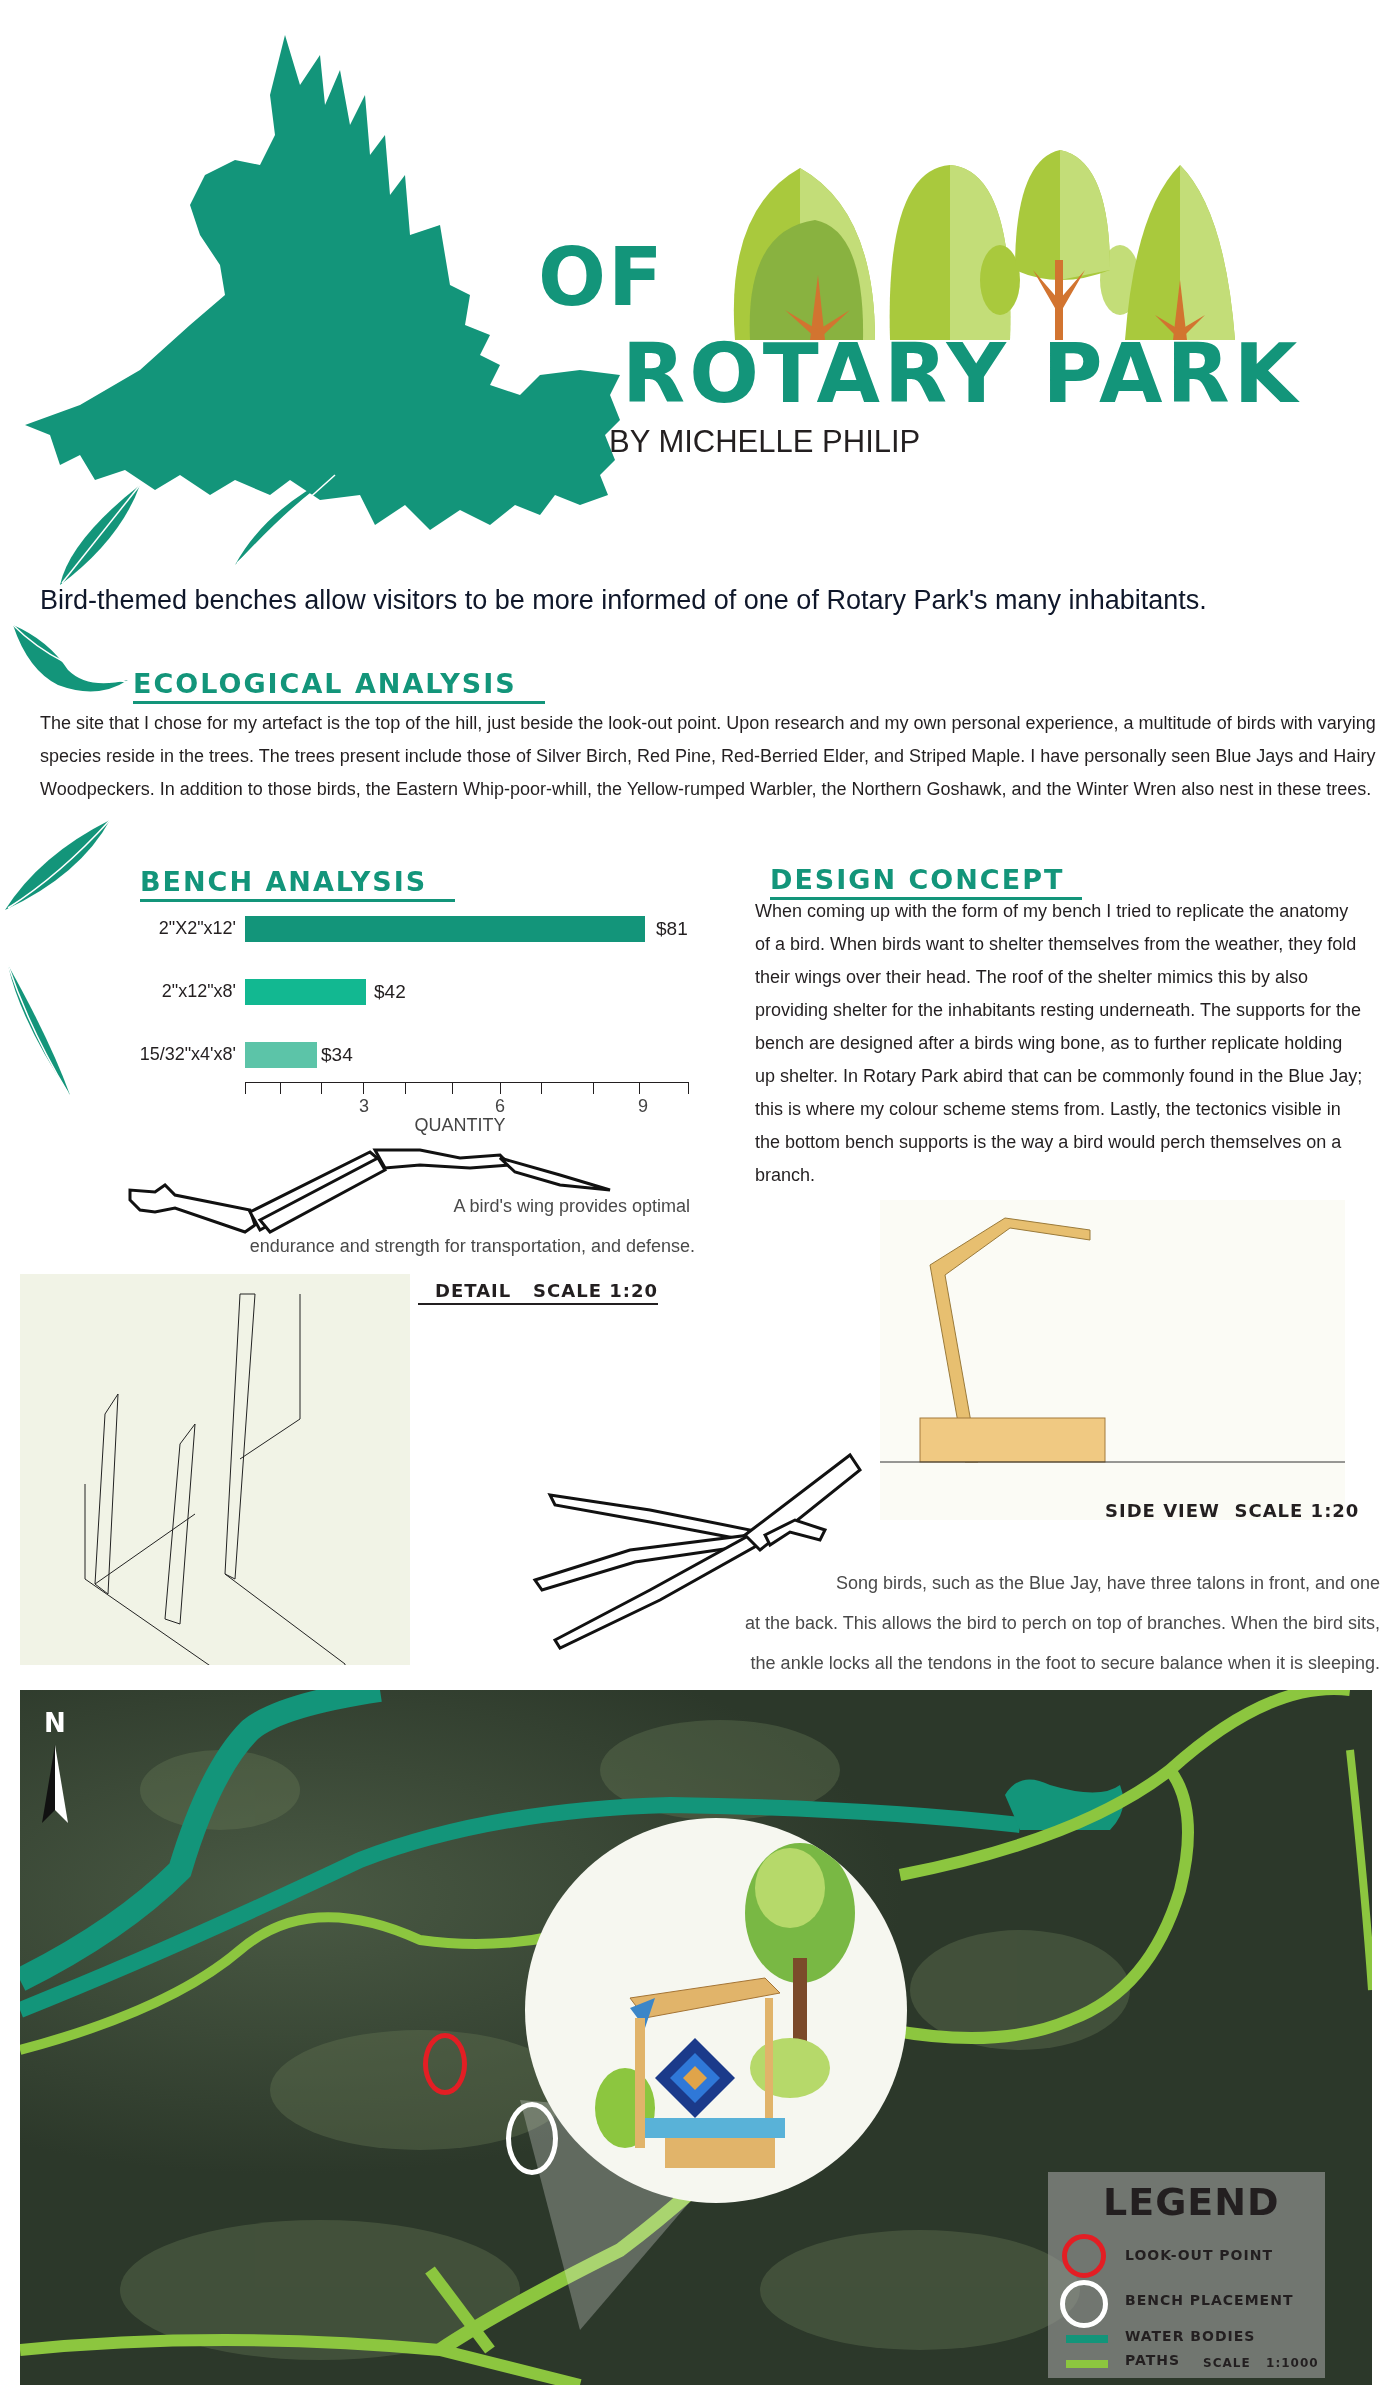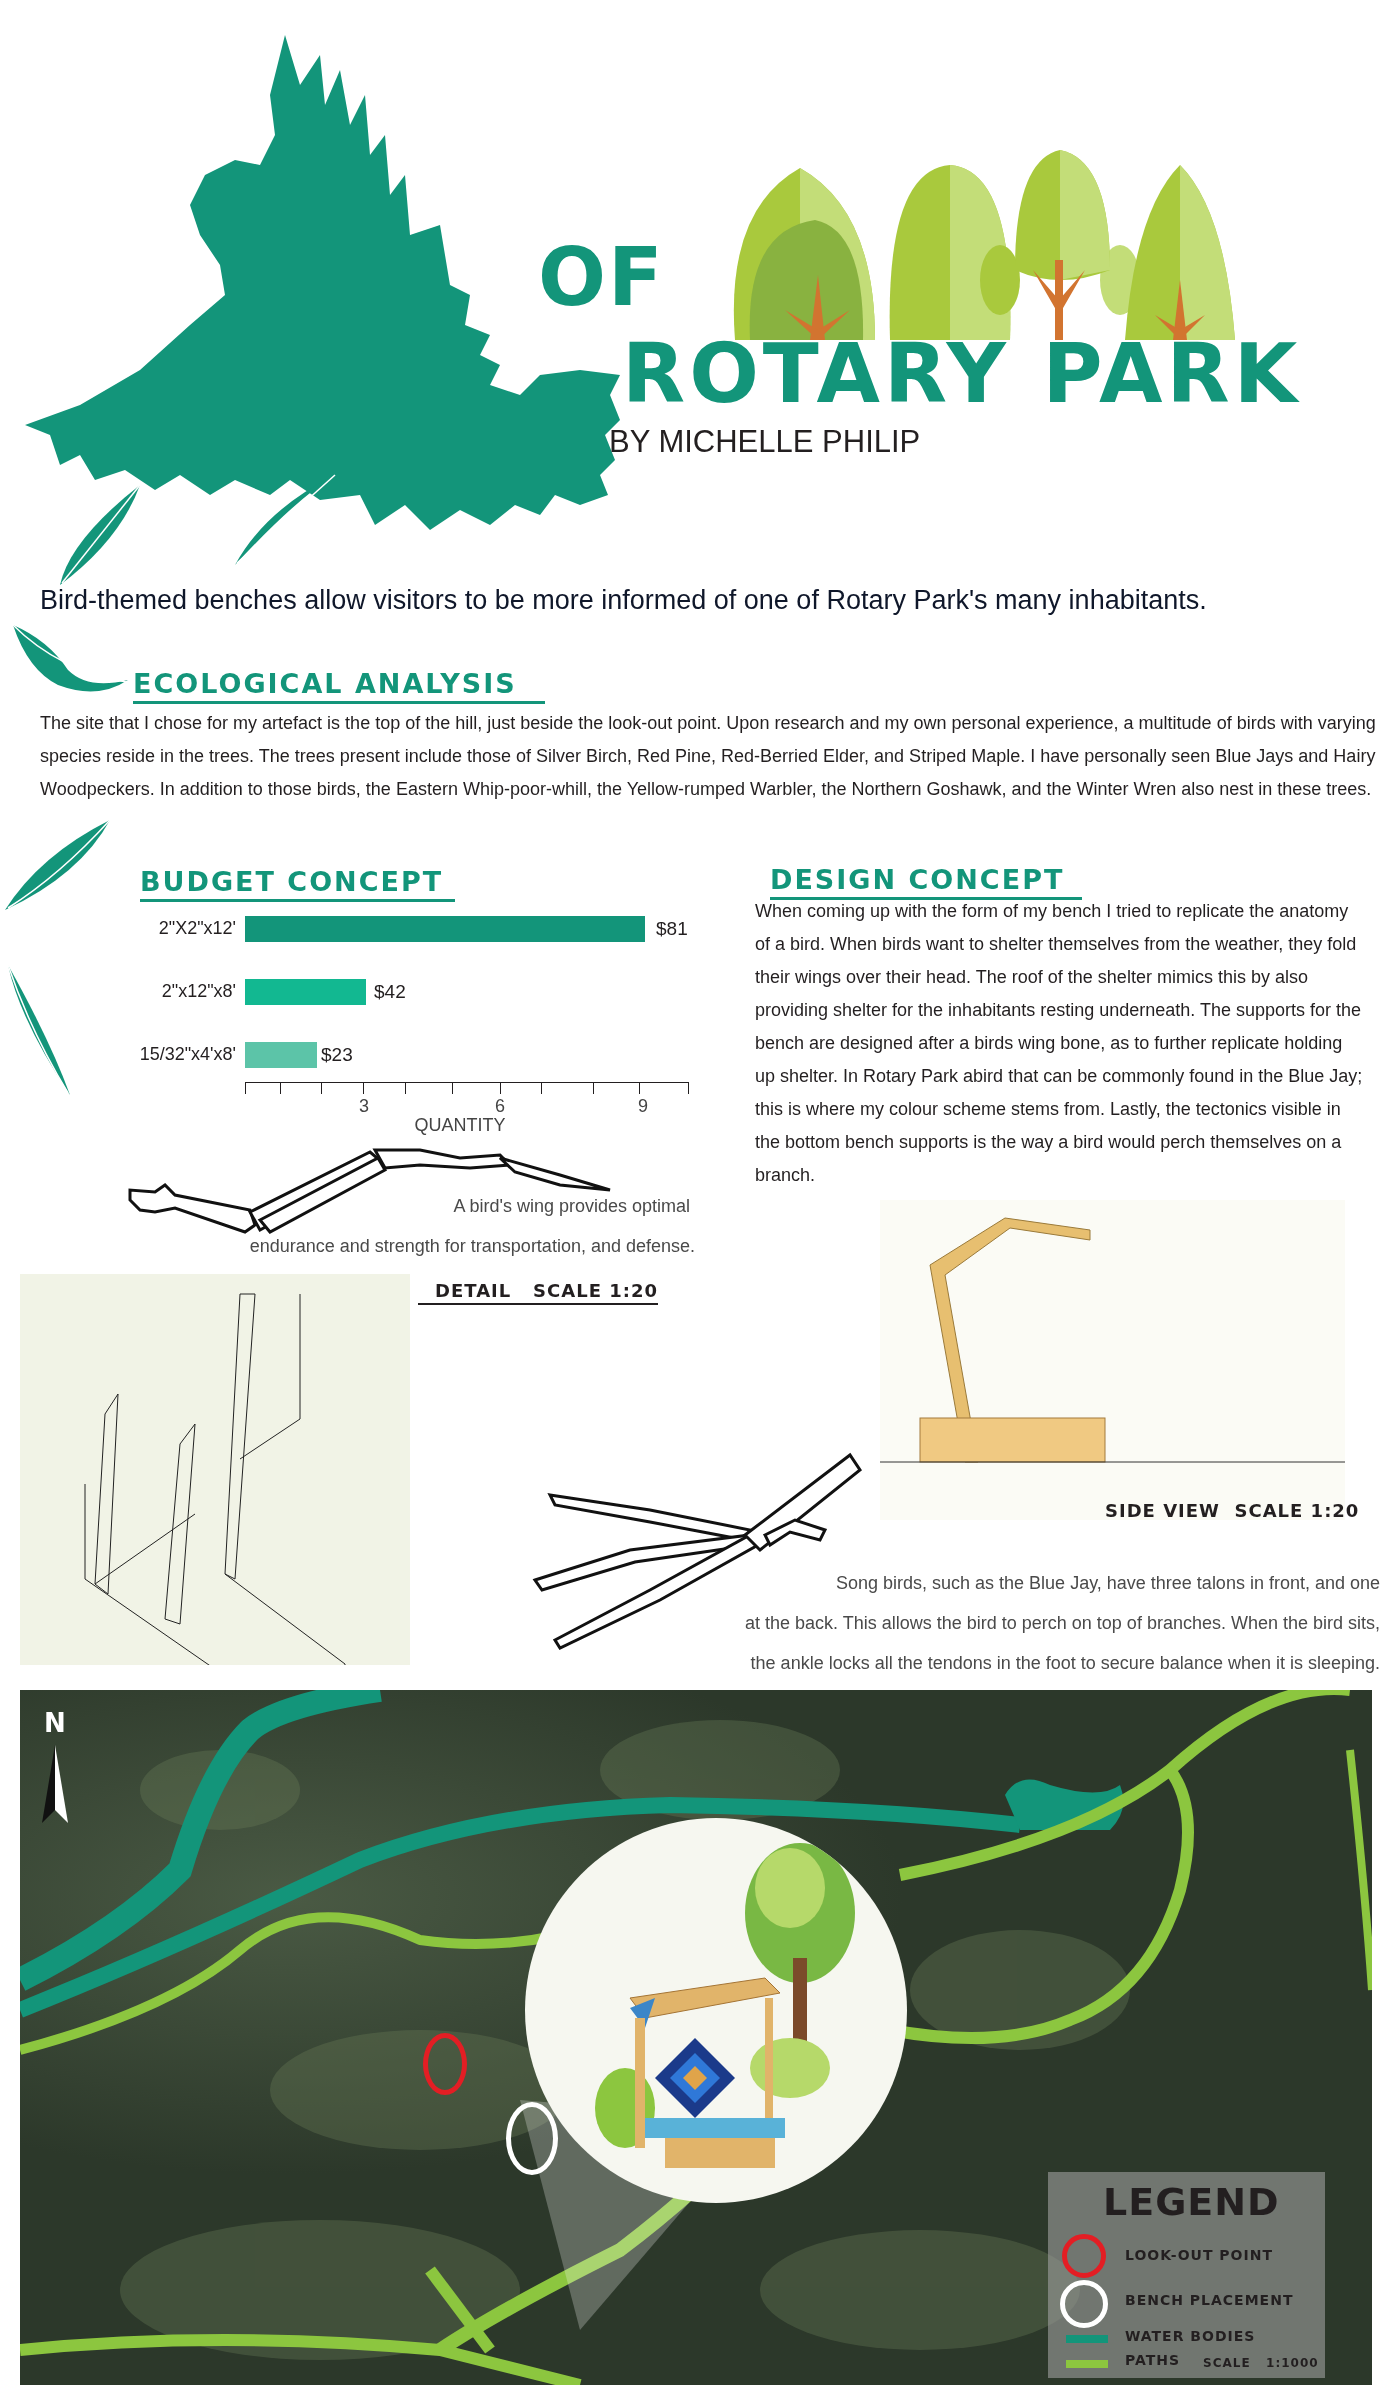--- a/index.html
+++ b/index.html
@@ -76,37 +76,37 @@
 <div class="abs body-text" style="left:40px;top:707px;width:1340px;">The site that I chose for my artefact is the top of the hill, just beside the look-out point. Upon research and my own personal experience, a multitude of birds with varying species reside in the trees. The trees present include those of Silver Birch, Red Pine, Red-Berried Elder, and Striped Maple. I have personally seen Blue Jays and Hairy Woodpeckers. In addition to those birds, the Eastern Whip-poor-whill, the Yellow-rumped Warbler, the Northern Goshawk, and the Winter Wren also nest in these trees.</div>
 
 <svg class="abs" style="left:0px;top:815px;" width="115" height="100" viewBox="0 0 115 100">
   <path d="M110 5 Q80 60 5 95 Q40 40 110 5 Z" fill="#13957a"></path>
   <path d="M110 5 Q60 60 8 93" stroke="#fff" stroke-width="1.5" fill="none"></path>
 </svg>
 <svg class="abs" style="left:0px;top:960px;" width="75" height="140" viewBox="0 0 75 140">
   <path d="M8 5 Q20 60 70 135 Q50 80 8 5 Z" fill="#13957a"></path>
   <path d="M8 5 Q30 70 68 133" stroke="#fff" stroke-width="1.5" fill="none"></path>
 </svg>
-<div class="abs heading" style="left:140px;top:866px;width:315px;">BUDGET CONCEPT</div>
+<div class="abs heading" style="left:140px;top:866px;width:315px;">BENCH ANALYSIS</div>
 
 <div class="abs" style="left:0;top:0;">
   <div class="bar-row abs" style="top:916px;left:0;width:700px;">
     <div class="bar-label abs" style="left:0;width:236px;">2"X2"x12'</div>
     <div class="bar abs" style="left:245px;width:400px;background:#13957a;"></div>
     <div class="bar-val abs" style="left:656px;">$81</div>
   </div>
   <div class="bar-row abs" style="top:979px;left:0;width:700px;">
     <div class="bar-label abs" style="left:0;width:236px;">2"x12"x8'</div>
     <div class="bar abs" style="left:245px;width:121px;background:#12b891;"></div>
     <div class="bar-val abs" style="left:374px;">$42</div>
   </div>
   <div class="bar-row abs" style="top:1042px;left:0;width:700px;">
     <div class="bar-label abs" style="left:0;width:236px;">15/32"x4'x8'</div>
     <div class="bar abs" style="left:245px;width:72px;background:#5cc4a8;"></div>
-    <div class="bar-val abs" style="left:321px;">$23</div>
+    <div class="bar-val abs" style="left:321px;">$34</div>
   </div>
 
   <div class="abs" style="left:245px;top:1082px;width:444px;height:1px;background:#231f20;">
     <div class="axis-tick" style="left:0;"></div>
     <div class="axis-tick" style="left:35px;"></div>
     <div class="axis-tick" style="left:76px;"></div>
     <div class="axis-tick" style="left:118px;"></div>
     <div class="axis-tick" style="left:160px;"></div>
     <div class="axis-tick" style="left:207px;"></div>
     <div class="axis-tick" style="left:255px;"></div>

